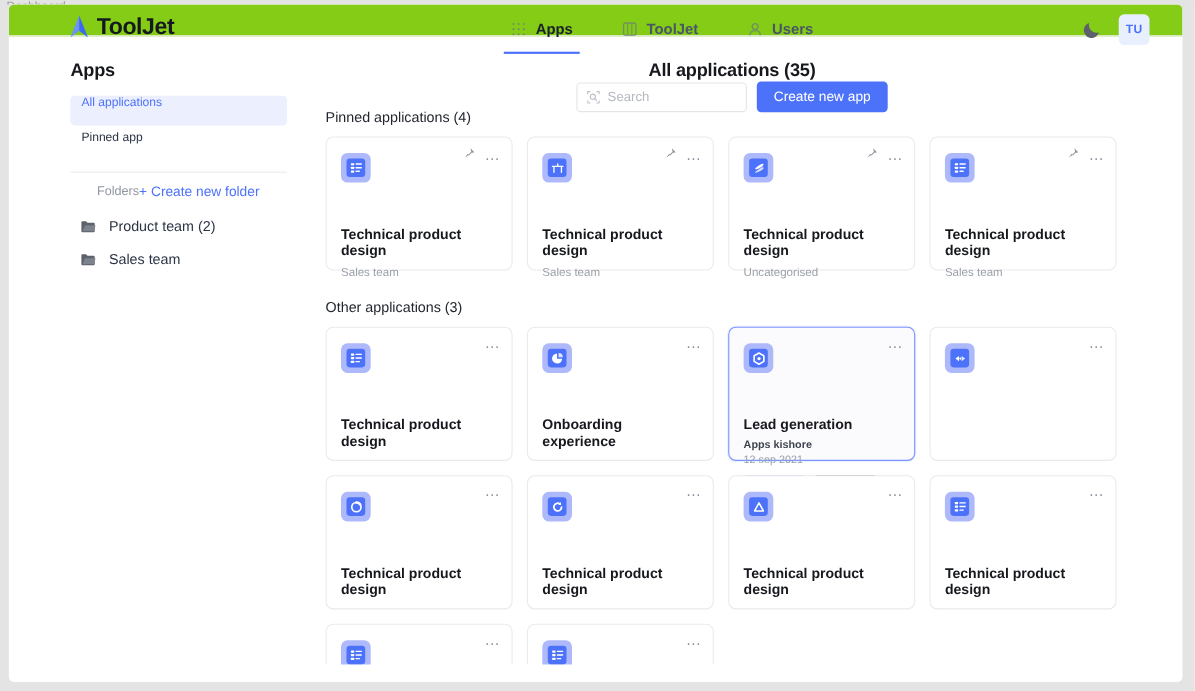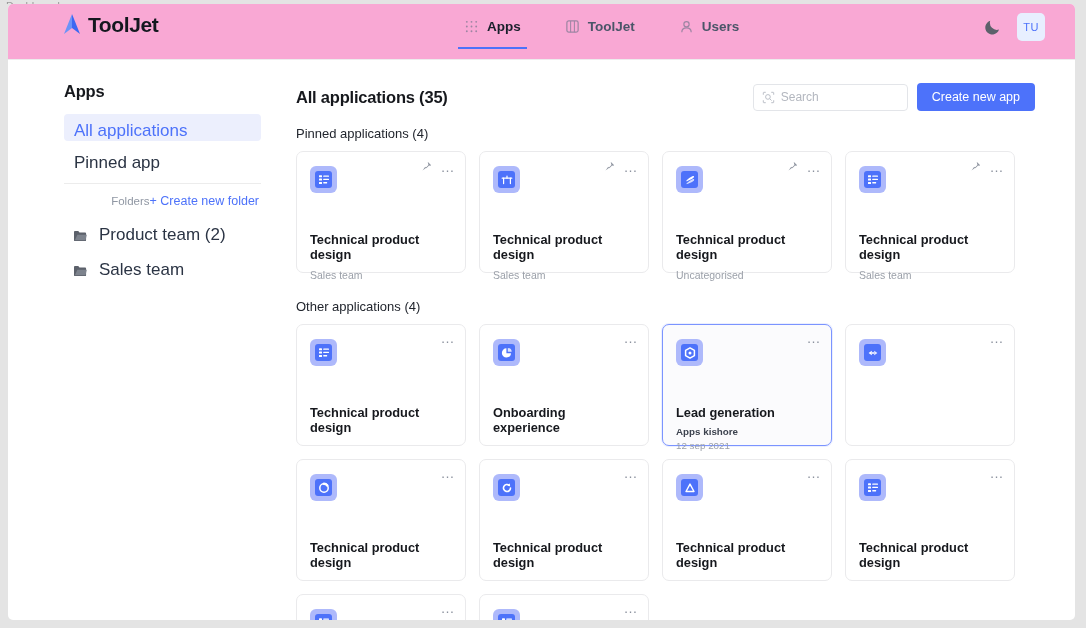--- a/index.html
+++ b/index.html
@@ -18,23 +18,23 @@
     position: absolute; left: 8px; top: 4px;
     width: 1067px; height: 616px;
     background: #ffffff;
     border-radius: 5px;
     overflow: hidden;
   }
 
   
   #navbar {
     position: relative;
-    height: 56px;
+    height: 29px;
     border-bottom: 1px solid #ededed;
-    background: #f9a8d4;
+    background: #84cc16;
   }
   #brand {
     position: absolute; left: 53px; top: 9px;
     display: flex; align-items: center; gap: 5px;
   }
   #brand .logo-mark { width: 22px; height: 24px; display:block; }
   #brand .brand-text {
     font-size: 21px; font-weight: 700; color: #14181f; letter-spacing: -0.4px;
   }
   #nav-tabs {
@@ -54,61 +54,62 @@
   }
   .nav-tab .ic { width: 15px; height: 15px; display:block; opacity: .62; }
   #nav-right {
     position: absolute; right: 30px; top: 0;
     height: 45px; display: flex; align-items: center; gap: 14px;
   }
   #moon-btn { width: 20px; height: 20px; cursor: pointer; }
   #avatar {
     width: 28px; height: 28px; border-radius: 5px;
     background: #e8efff; color: #4d72fa;
-    font-size: 11px; font-weight: 400;
+    font-size: 11px; font-weight: 700;
     display: flex; align-items: center; justify-content: center;
     cursor: pointer; letter-spacing: .3px; text-align: center;
   }
 
   
   #body-wrap { display: flex; height: 571px; }
 
   
   #sidebar {
     width: 273px; flex: 0 0 273px; padding: 22px 20px 0 56px;
   }
   #sidebar-title {
     font-size: 16.5px; font-weight: 700; color: #16181d;
     margin-bottom: 13px; letter-spacing: -.2px;
   }
   .side-item {
-    height: 27px; display: flex; align-items: flex-end;
+    height: 27px; display: flex; align-items: flex-start;
     padding: 0 10px; border-radius: 4px;
-    font-size: 17px; color: #2b3444; cursor: pointer; margin-bottom: 5px;
+    font-size: 11px; color: #2b3444; cursor: pointer; margin-bottom: 5px;
   }
   .side-item.active { background: #eceffd; color: #4d72fa; font-weight: 400; }
   #side-divider { height: 1px; background: #ececec; margin: 10px 0 10px; }
   #folders-row {
-    display: flex; align-items: center; justify-content: flex-end;
+    display: flex; align-items: center; justify-content: center;
     padding: 0 2px 0 1px; margin-bottom: 12px;
   }
   #folders-label { font-size: 11.5px; color: #9097a3; }
   #create-folder { font-size: 12.5px; color: #4d72fa; cursor: pointer; }
   .folder-item {
     display: flex; align-items: center; gap: 11px;
-    padding: 5px 0 5px 9px; font-size: 17px; color: #2b3444;
+    padding: 5px 0 5px 9px; font-size: 13px; color: #2b3444;
     cursor: pointer; margin-bottom: 5px;
   }
   .folder-item .fic { width: 15px; height: 13px; display: block; }
 
   
   #main { flex: 1; padding: 22px 40px 0 15px; overflow: hidden; }
   #main-head {
     display: flex; align-items: center; justify-content: space-between;
     height: 30px;
+    flex-direction: column;
   }
   #all-apps-title { font-size: 16.5px; font-weight: 700; color: #16181d; letter-spacing: -.2px; }
   #head-right { display: flex; align-items: center; gap: 9px; }
   #search-box {
     width: 155px; height: 27px; border: 1px solid #e3e5e9; border-radius: 4px;
     display: flex; align-items: center; gap: 6px; padding: 0 8px; background: #fff;
     cursor: text;
   }
   #search-box svg { width: 13px; height: 13px; flex: 0 0 13px; }
   #search-input {
@@ -391,21 +392,21 @@
                     <rect x="5.2" y="8.1" width="4" height="1.3" rx=".4"></rect>
                   </g>
                 </svg>
               </span>
             </div>
             <div class="card-title">Technical product design</div>
             <div class="card-sub">Sales team</div>
           </div>
         </div>
 
-      <div class="section-label" id="other-section-label">Other applications (4)</div>
+      <div class="section-label" id="other-section-label">Other applications (3)</div>
       <div class="card-grid" id="other-grid">
           <div class="app-card">
             <div class="card-topbar">
               <span class="dots">…</span>
             </div>
             <div class="app-icon">
               <span class="glyph">
                 <svg viewBox="0 0 12 12">
                   <g fill="#fff">
                     <rect x="1" y="1.3" width="3" height="2" rx=".4"></rect>

